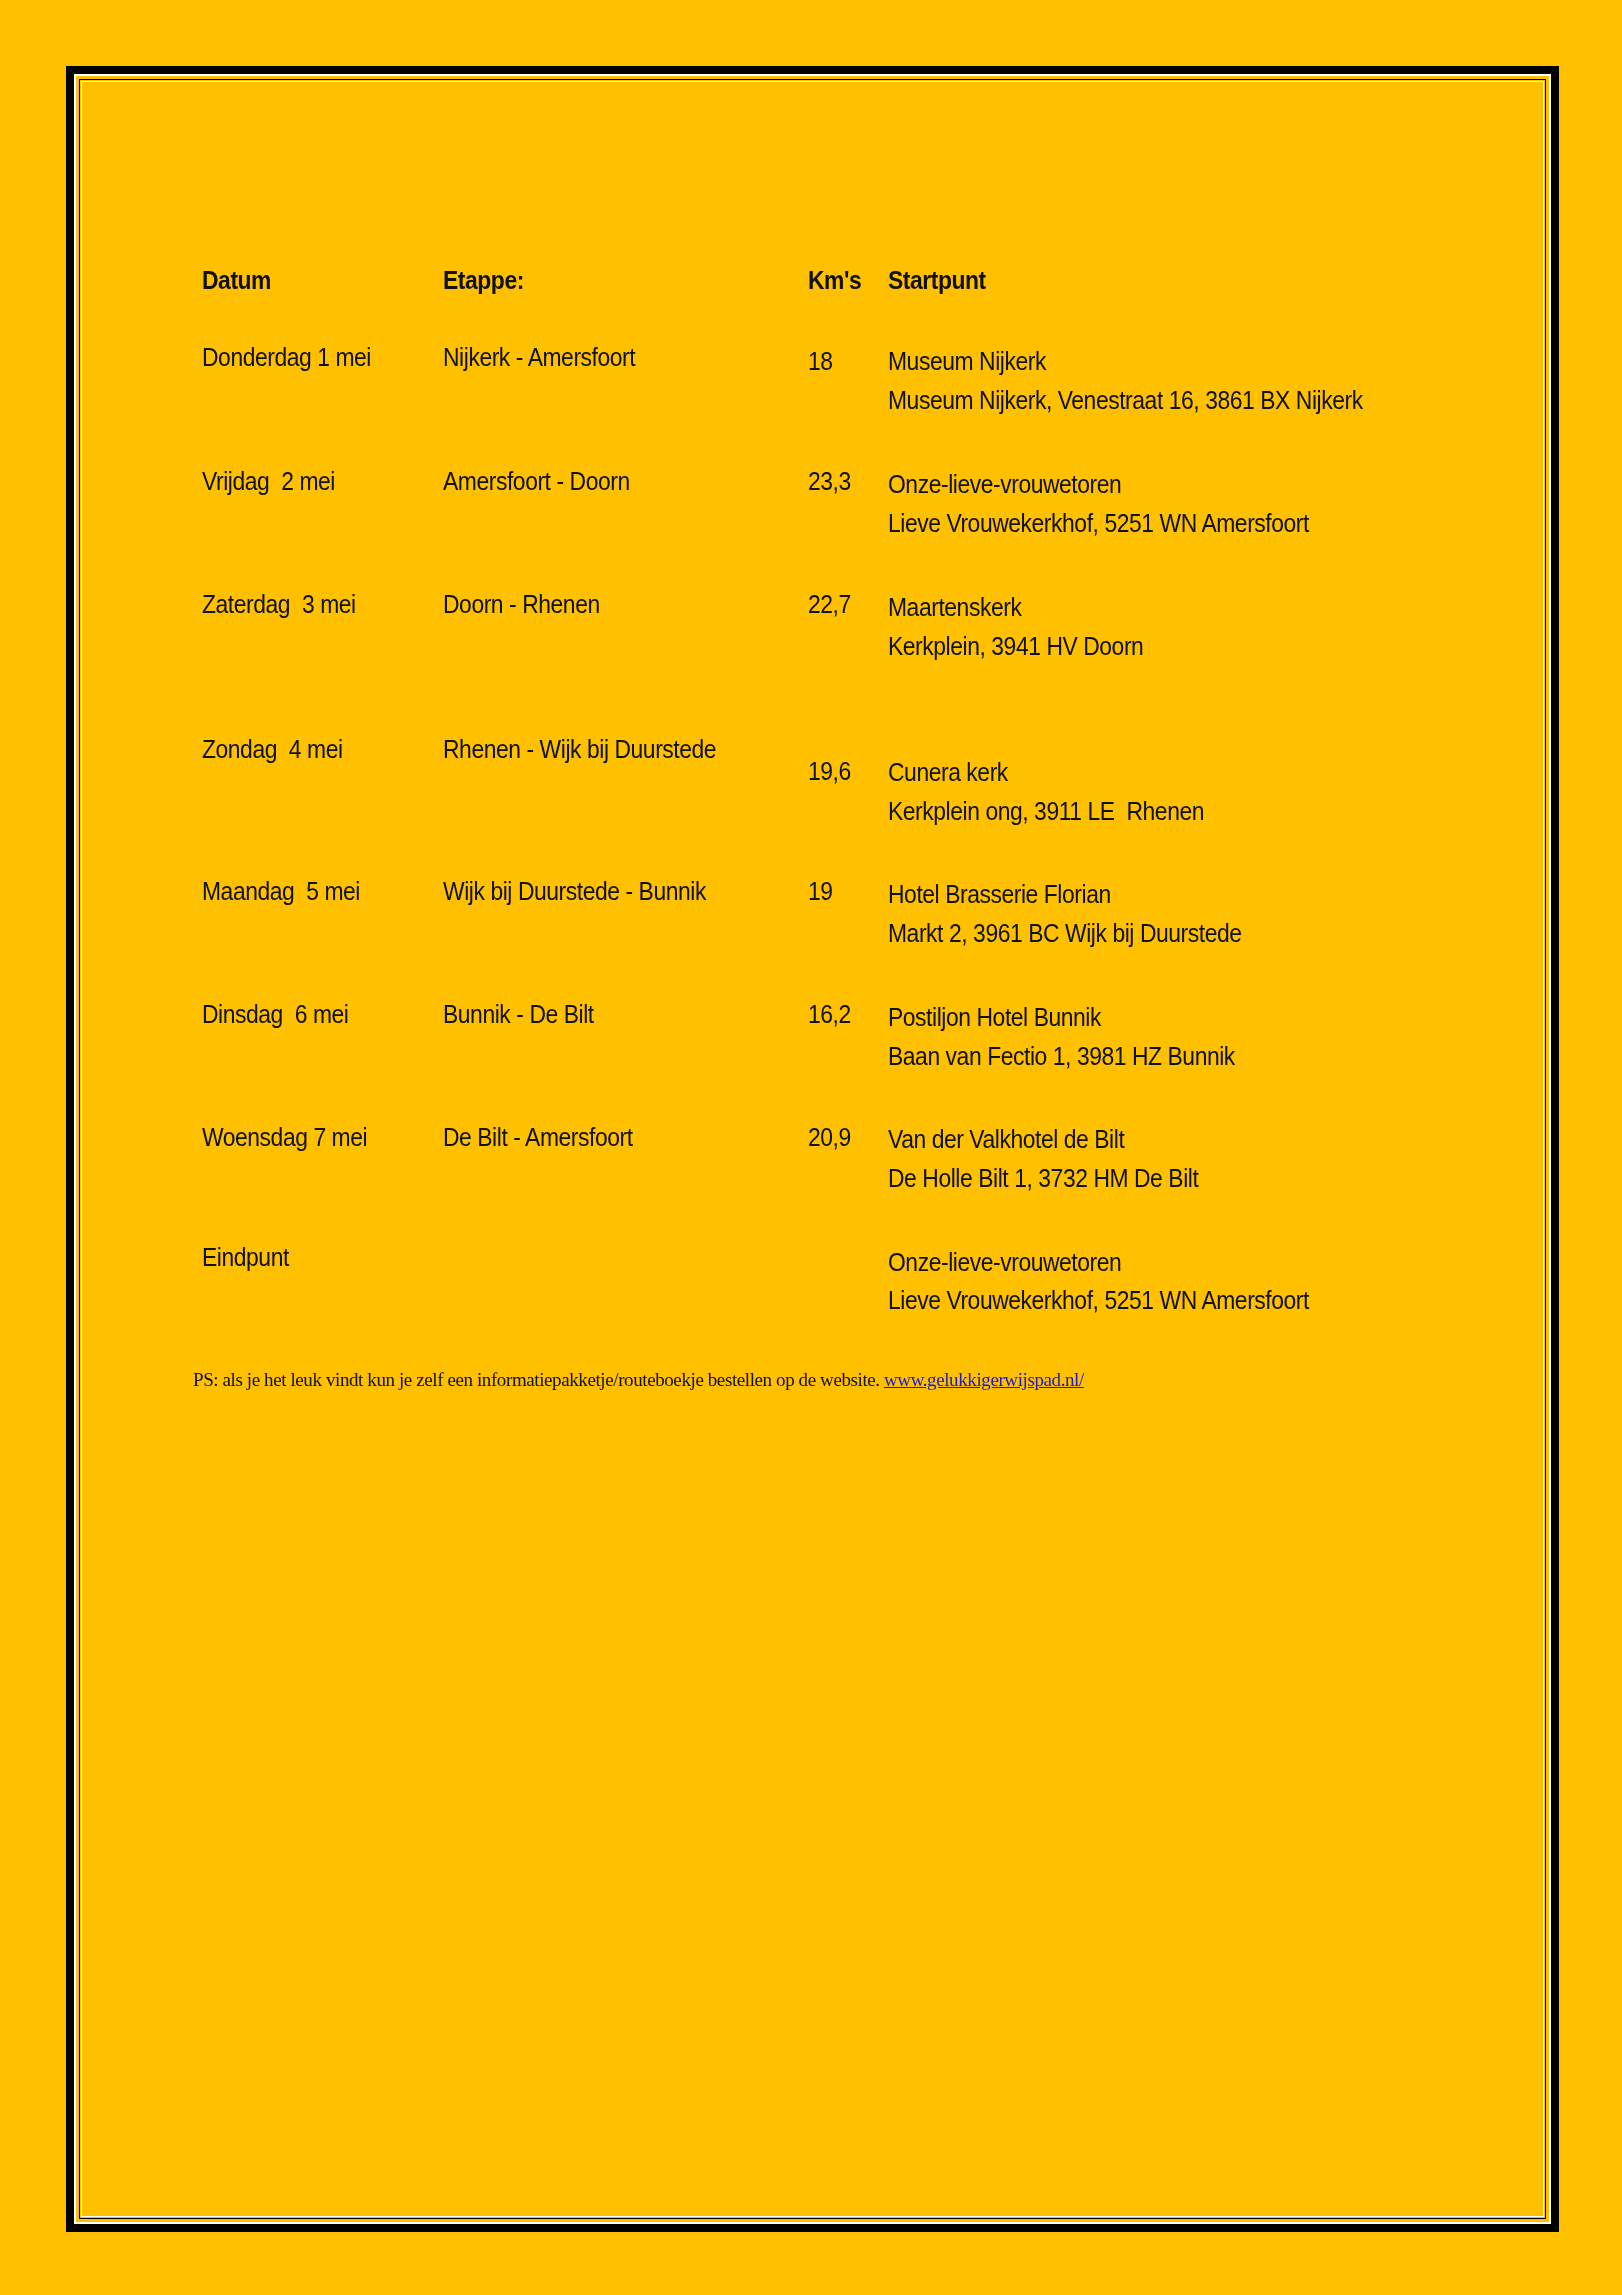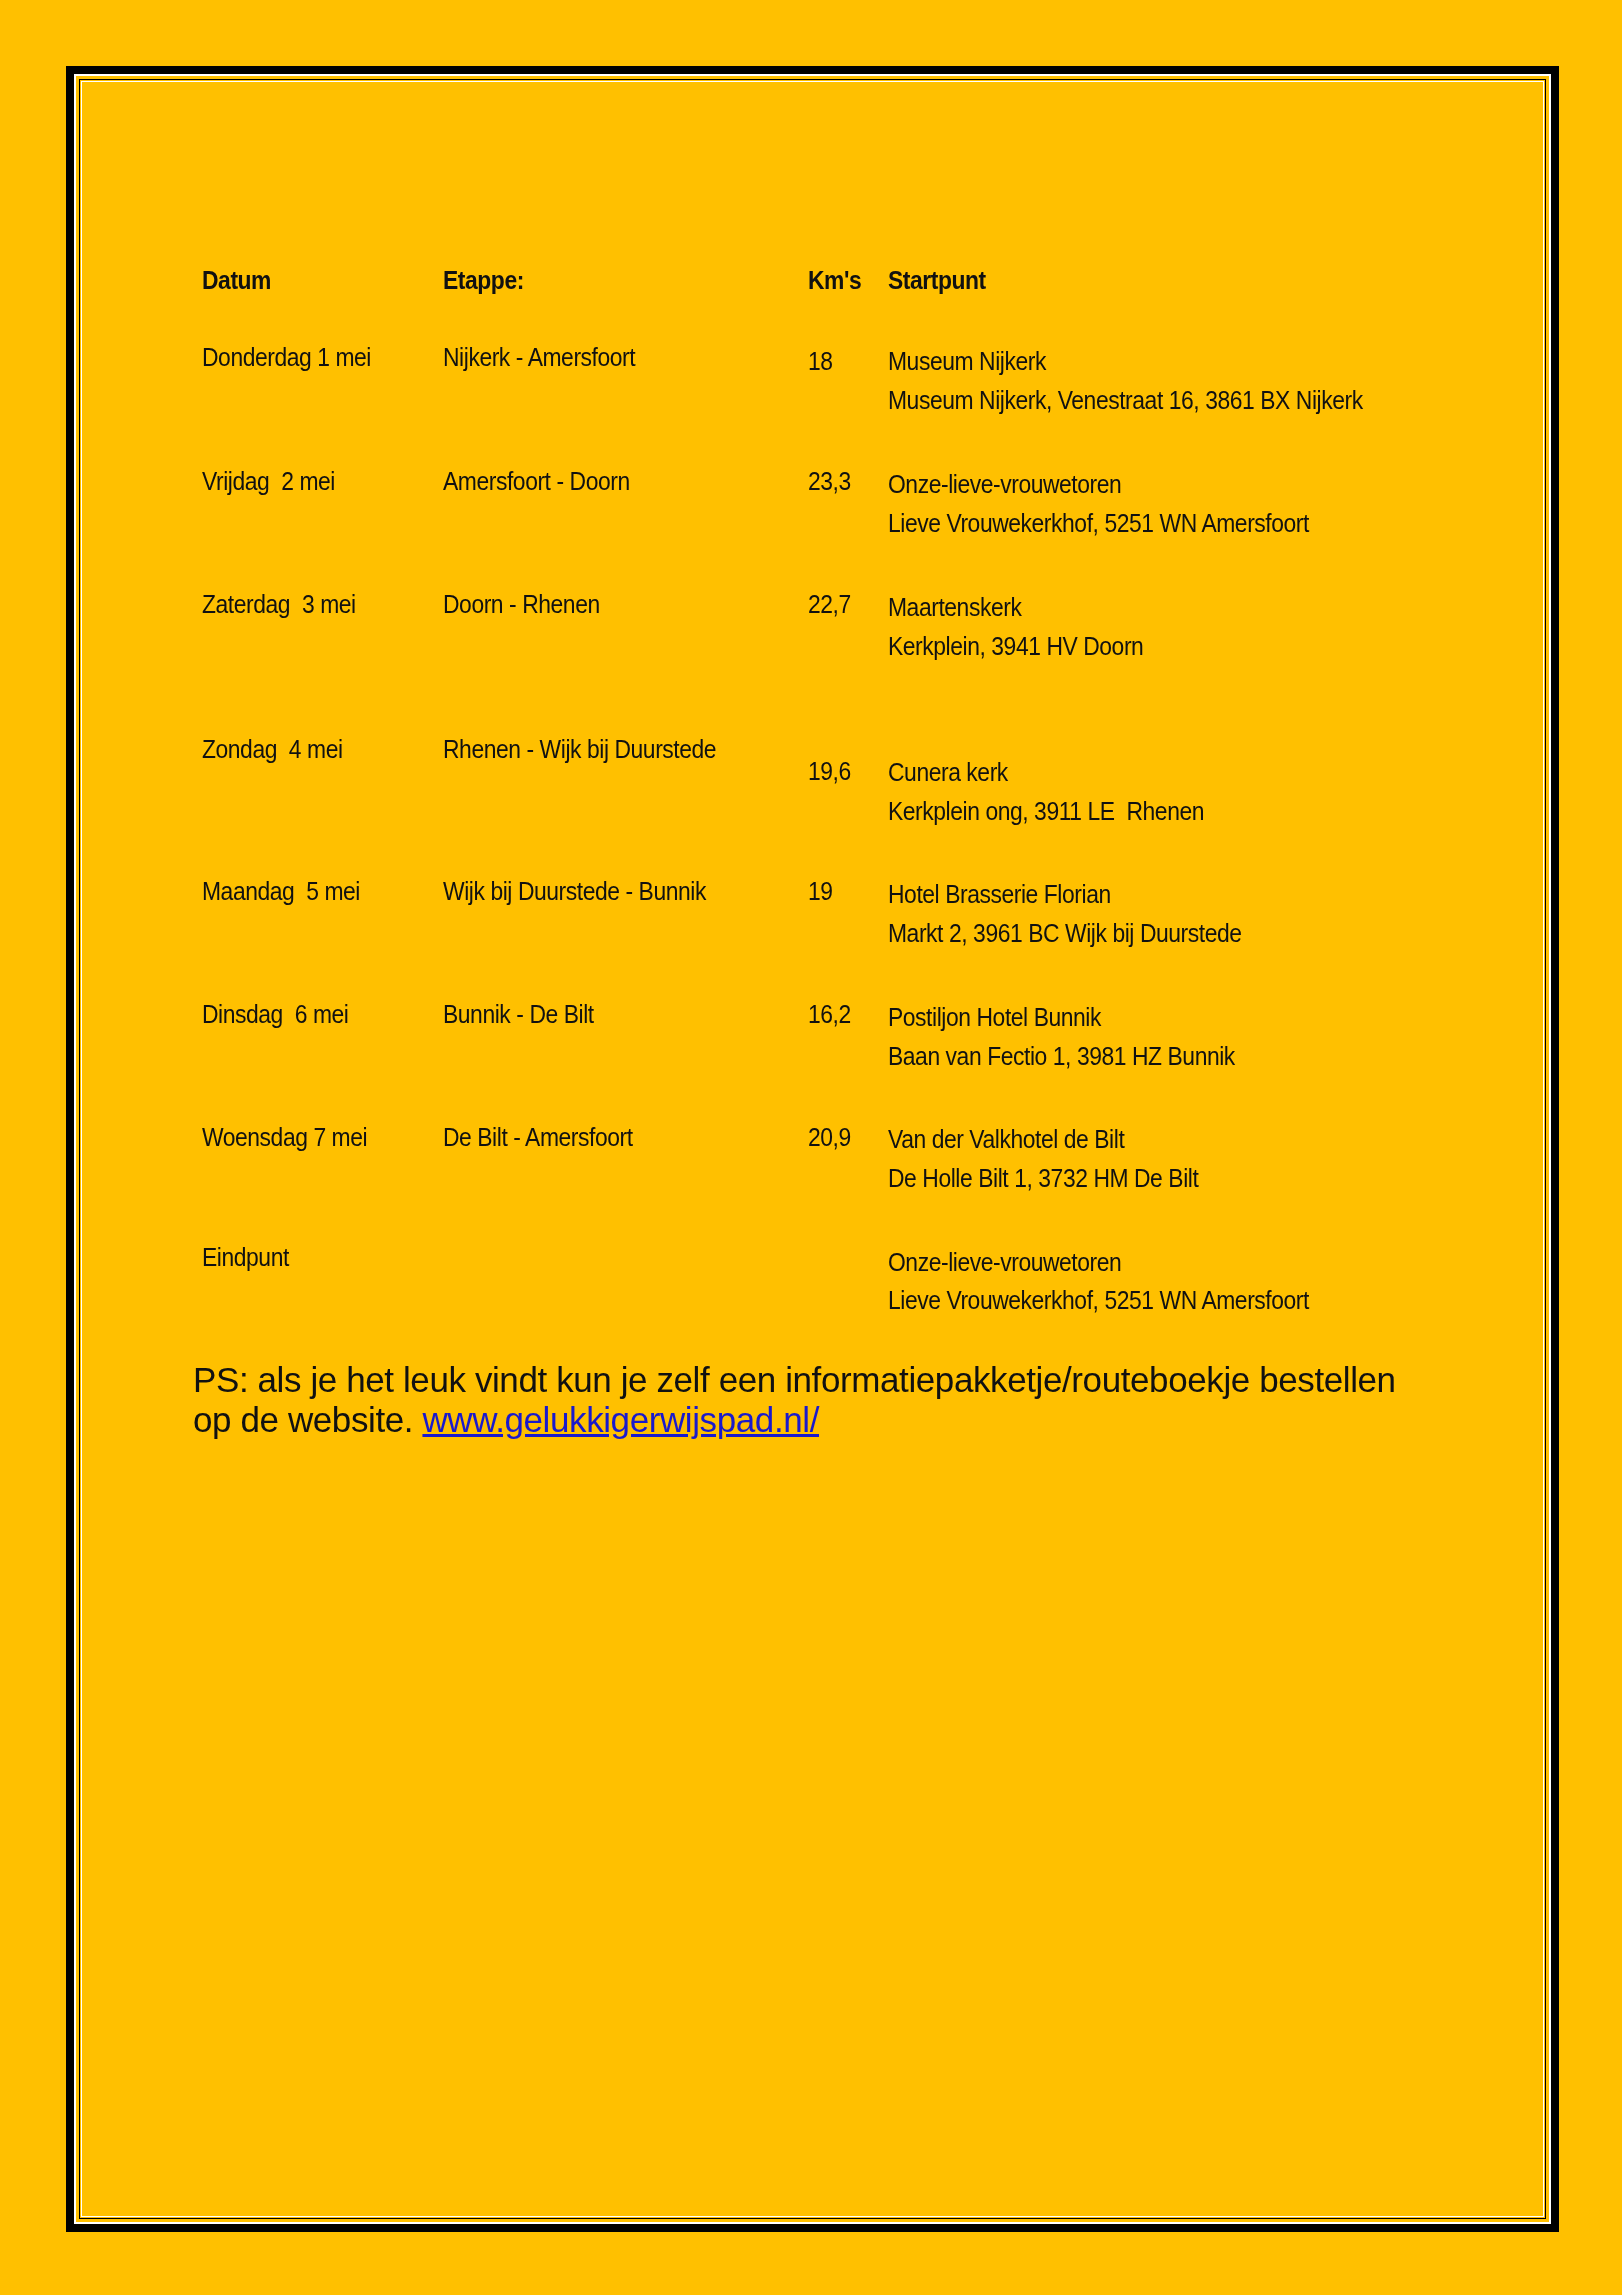--- a/index.html
+++ b/index.html
@@ -38,22 +38,22 @@
     transform-origin: left top;
   }
   .hdr { font-weight: bold; }
   .c-datum { left: 202px; }
   .c-etappe { left: 443px; }
   .c-km { left: 808px; }
   .c-start { left: 888px; }
   .ps {
     position: absolute; left: 193px; top: 1360px;
     width: 1240px;
-    font-family: Liberation Sans, sans-serif;
-    font-size: 35px;
+    font-family: Liberation Serif, serif;
+    font-size: 19px;
     line-height: 40px;
     letter-spacing: -0.4px;
     color: #111;
   }
   .ps a { color: #1a1acc; text-decoration: underline; }
 </style>
 </head>
 <body>
 
 <div class="frame-outer">

